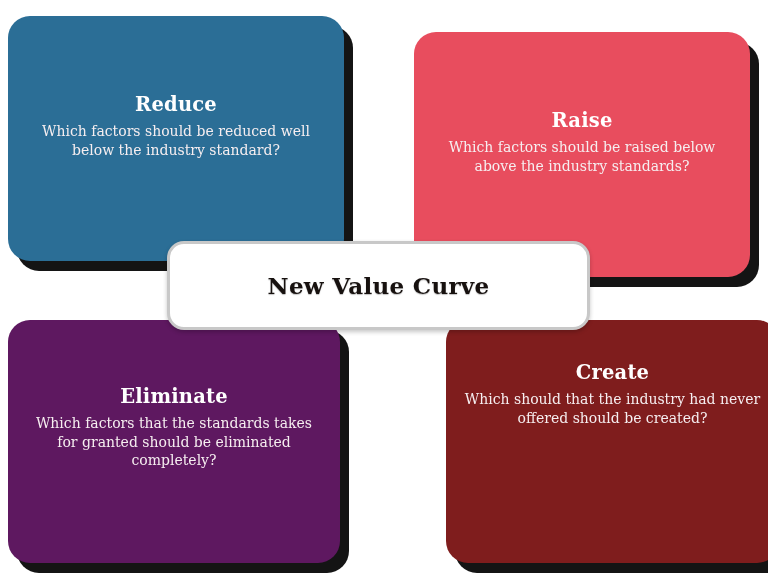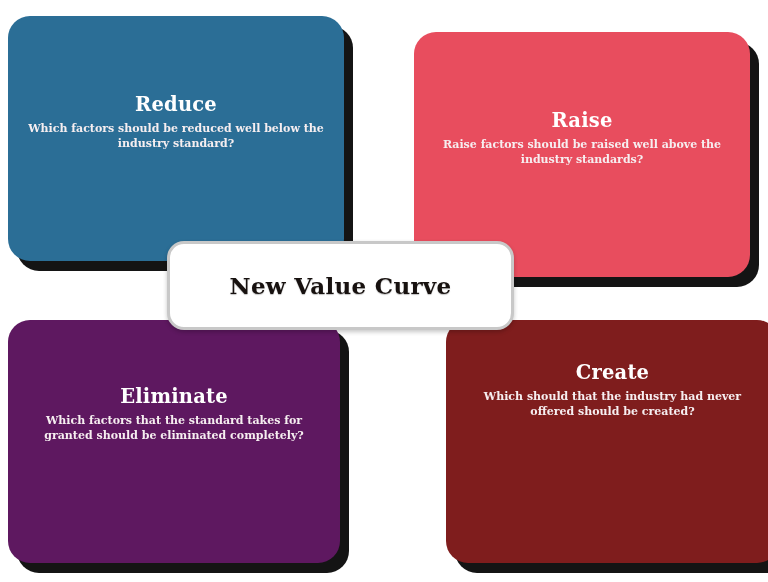--- a/index.html
+++ b/index.html
@@ -41,22 +41,22 @@
     font-weight: bold;
     font-size: 19.5px;
     letter-spacing: 0.2px;
     line-height: 1.1;
     color: #ffffff;
     margin: 0 0 7px 0;
   }
 
   .card-body {
     font-family: "DejaVu Serif", "Liberation Serif", serif;
-    font-weight: bold;
-    font-size: 11px;
+    font-weight: normal;
+    font-size: 14px;
     line-height: 1.30;
     color: #f6eef0;
     margin: 0;
     padding: 0 14px;
     max-width: 300px;
   }
 
   
   #card-reduce {
     left: 8px;  top: 16px;  width: 336px;  height: 245px;
@@ -82,21 +82,21 @@
     flex-direction: column;
     align-items: center;
     box-sizing: border-box;
   }
 
   
   #center-label {
     position: absolute;
     left: 167px;
     top: 241px;
-    width: 347px;
+    width: 423px;
     height: 89px;
     background: #ffffff;
     border: 3px solid #c8c8c8;
     border-radius: 17px;
     box-sizing: border-box;
     display: flex;
     align-items: center;
     justify-content: center;
     box-shadow: 0 2px 4px rgba(0,0,0,0.22);
     z-index: 10;
@@ -119,28 +119,28 @@
   <div class="card" id="card-reduce" style="background: rgb(43, 110, 150);">
     <div class="text-wrap">
       <div class="card-title">Reduce</div>
       <div class="card-body">Which factors should be reduced well below the industry standard?</div>
     </div>
   </div>
 
   <div class="card" id="card-raise" style="background: rgb(232, 77, 94);">
     <div class="text-wrap">
       <div class="card-title">Raise</div>
-      <div class="card-body">Raise factors should be raised well above the industry standards?</div>
+      <div class="card-body">Which factors should be raised below above the industry standards?</div>
     </div>
   </div>
 
   <div class="card" id="card-eliminate" style="background: rgb(94, 24, 96);">
     <div class="text-wrap">
       <div class="card-title">Eliminate</div>
-      <div class="card-body">Which factors that the standard takes for granted should be eliminated completely?</div>
+      <div class="card-body">Which factors that the standards takes for granted should be eliminated completely?</div>
     </div>
   </div>
 
   <div class="card" id="card-create" style="background: #7f1d1d; margin-left: 29px;">
     <div class="text-wrap">
       <div class="card-title">Create</div>
       <div class="card-body">Which should that the industry had never offered should be created?</div>
     </div>
   </div>
 

